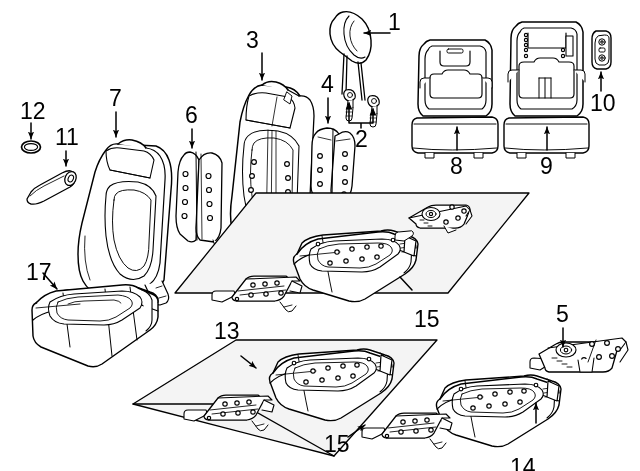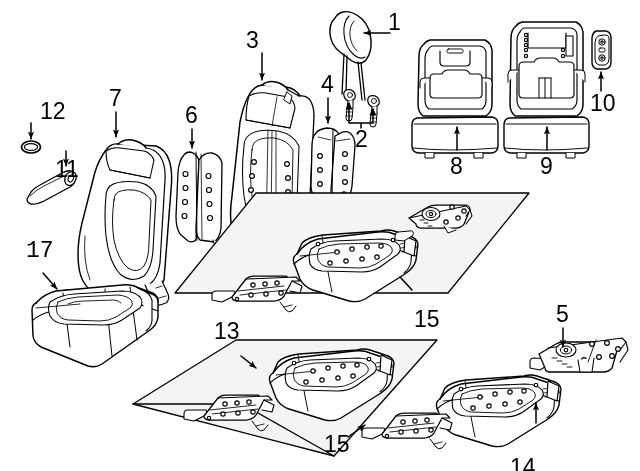--- a/index.html
+++ b/index.html
@@ -478,21 +478,21 @@
   <div class="lbl" style="left:388px;top:11px;">1</div>
   <div class="lbl" style="left:355px;top:128px;">2</div>
   <div class="lbl" style="left:246px;top:29px;">3</div>
   <div class="lbl" style="left:321px;top:73px;">4</div>
   <div class="lbl" style="left:556px;top:303px;">5</div>
   <div class="lbl" style="left:185px;top:104px;">6</div>
   <div class="lbl" style="left:109px;top:87px;">7</div>
   <div class="lbl" style="left:450px;top:155px;">8</div>
   <div class="lbl" style="left:540px;top:155px;">9</div>
   <div class="lbl" style="left:590px;top:92px;">10</div>
-  <div class="lbl" style="left:55px;top:126px;margin-top:32px;">11</div>
-  <div class="lbl" style="left:20px;top:100px;margin-left:20px;">12</div>
+  <div class="lbl" style="left:55px;top:126px;">11</div>
+  <div class="lbl" style="left:20px;top:100px;">12</div>
   <div class="lbl" style="left:214px;top:320px;">13</div>
   <div class="lbl" style="left:510px;top:424px;margin-top:32px;">14</div>
   <div class="lbl" style="left:414px;top:284px;margin-top:24px;">15</div>
   <div class="lbl" style="left:324px;top:433px;">15</div>
-  <div class="lbl" style="left:26px;top:240px;font-family:Liberation Mono, monospace;">17</div>
+  <div class="lbl" style="left:26px;top:261px;">17</div>
 
 </div>
 
 </body></html>

